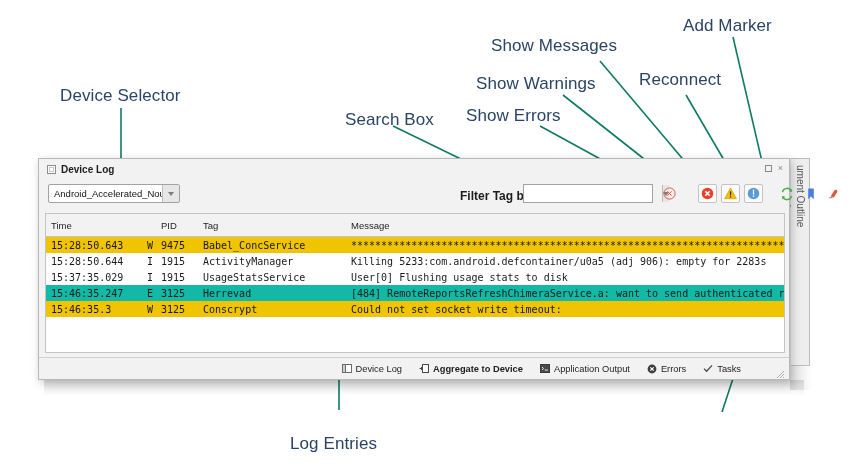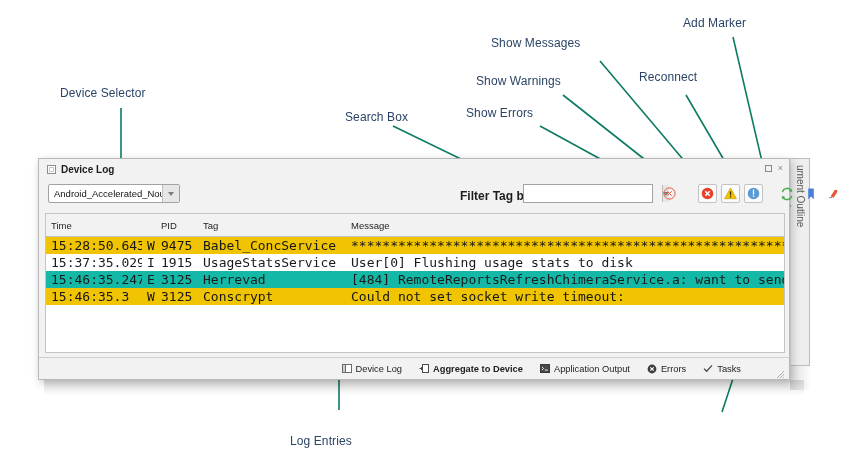--- a/index.html
+++ b/index.html
@@ -9,21 +9,21 @@
     font-family: "Liberation Sans", sans-serif;
     overflow: hidden;
   }
   #root { position: relative; width: 860px; height: 466px; background:#fff; }
 
   
   .anno {
     position: absolute;
     color: #2b4466;
     font-family: "Liberation Sans", sans-serif;
-    font-size: 12px;
+    font-size: 17px;
     white-space: nowrap;
     letter-spacing: 0.1px;
   }
   svg.leaders { position:absolute; left:0; top:0; width:860px; height:466px; pointer-events:none; }
   svg.leaders line { stroke:#0e7a63; stroke-width:1.6; }
 
   
   .panel {
     position:absolute;
     left:38px; top:158px;
@@ -144,21 +144,21 @@
   table.log { width:100%; border-collapse:collapse; table-layout:fixed; }
   table.log th {
     background:#f2f2f2; text-align:left;
     font-size:9.5px; font-weight:normal; color:#1d1d1d;
     padding:3px 0 3px 5px; height:16px;
     border-bottom:1px solid #c4c4c4;
     font-family:"Liberation Sans", sans-serif;
   }
   table.log td {
     font-family:"DejaVu Sans Mono","Liberation Mono",monospace;
-    font-size:13px; color:#1a1a1a;
+    font-size:10px; color:#1a1a1a;
     padding:1px 0 1px 5px; height:14px; white-space:nowrap;
     overflow:hidden;
   }
   tr.lvl-W td { background:#f0c400; color:#161616; }
   tr.lvl-E td { background:#14b8a6; color:#1b1b1b; }
   tr.lvl-I td, tr.lvl-D td { background:#ffffff; }
 
   .c-time  { width:96px; }
   .c-lvl   { width:14px; }
   .c-pid   { width:42px; }
@@ -314,20 +314,27 @@
         </thead>
         <tbody>
           <tr class="lvl-W">
             <td>15:28:50.643</td>
             <td>W</td>
             <td>9475</td>
             <td>Babel_ConcService</td>
             <td>**********************************************************************************************</td>
           </tr>
           <tr class="lvl-I">
+            <td>15:28:50.644</td>
+            <td>I</td>
+            <td>1915</td>
+            <td>ActivityManager</td>
+            <td>Killing 5233:com.android.defcontainer/u0a5 (adj 906): empty for 2283s</td>
+          </tr>
+          <tr class="lvl-I">
             <td>15:37:35.029</td>
             <td>I</td>
             <td>1915</td>
             <td>UsageStatsService</td>
             <td>User[0] Flushing usage stats to disk</td>
           </tr>
           <tr class="lvl-E">
             <td>15:46:35.247</td>
             <td>E</td>
             <td>3125</td>

